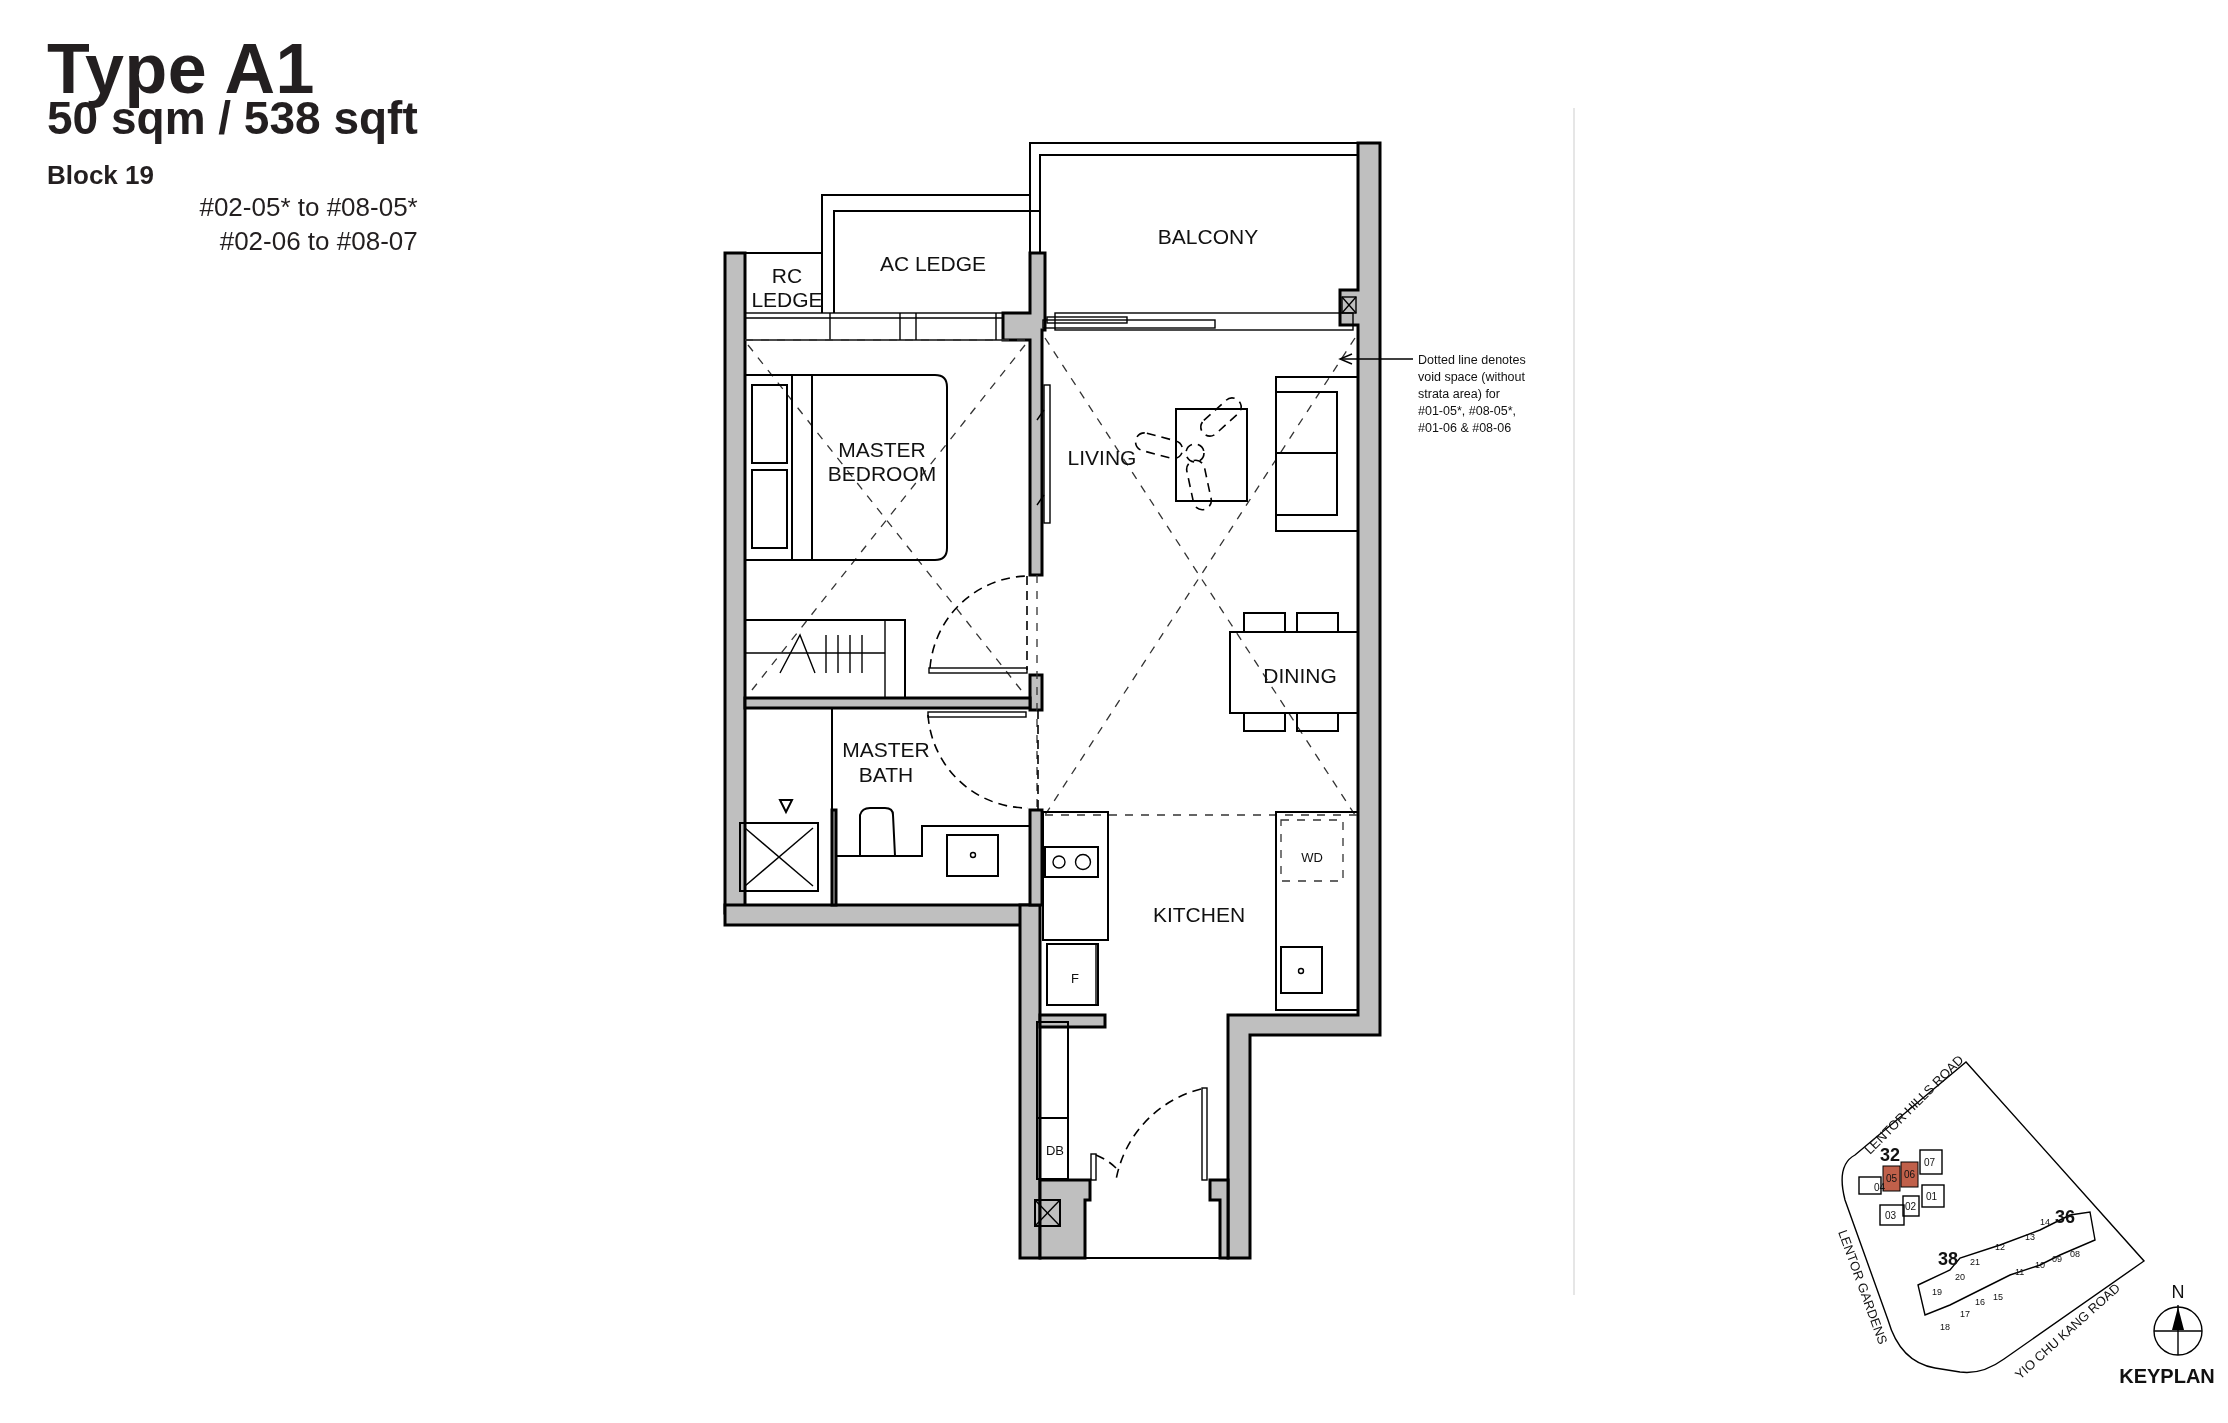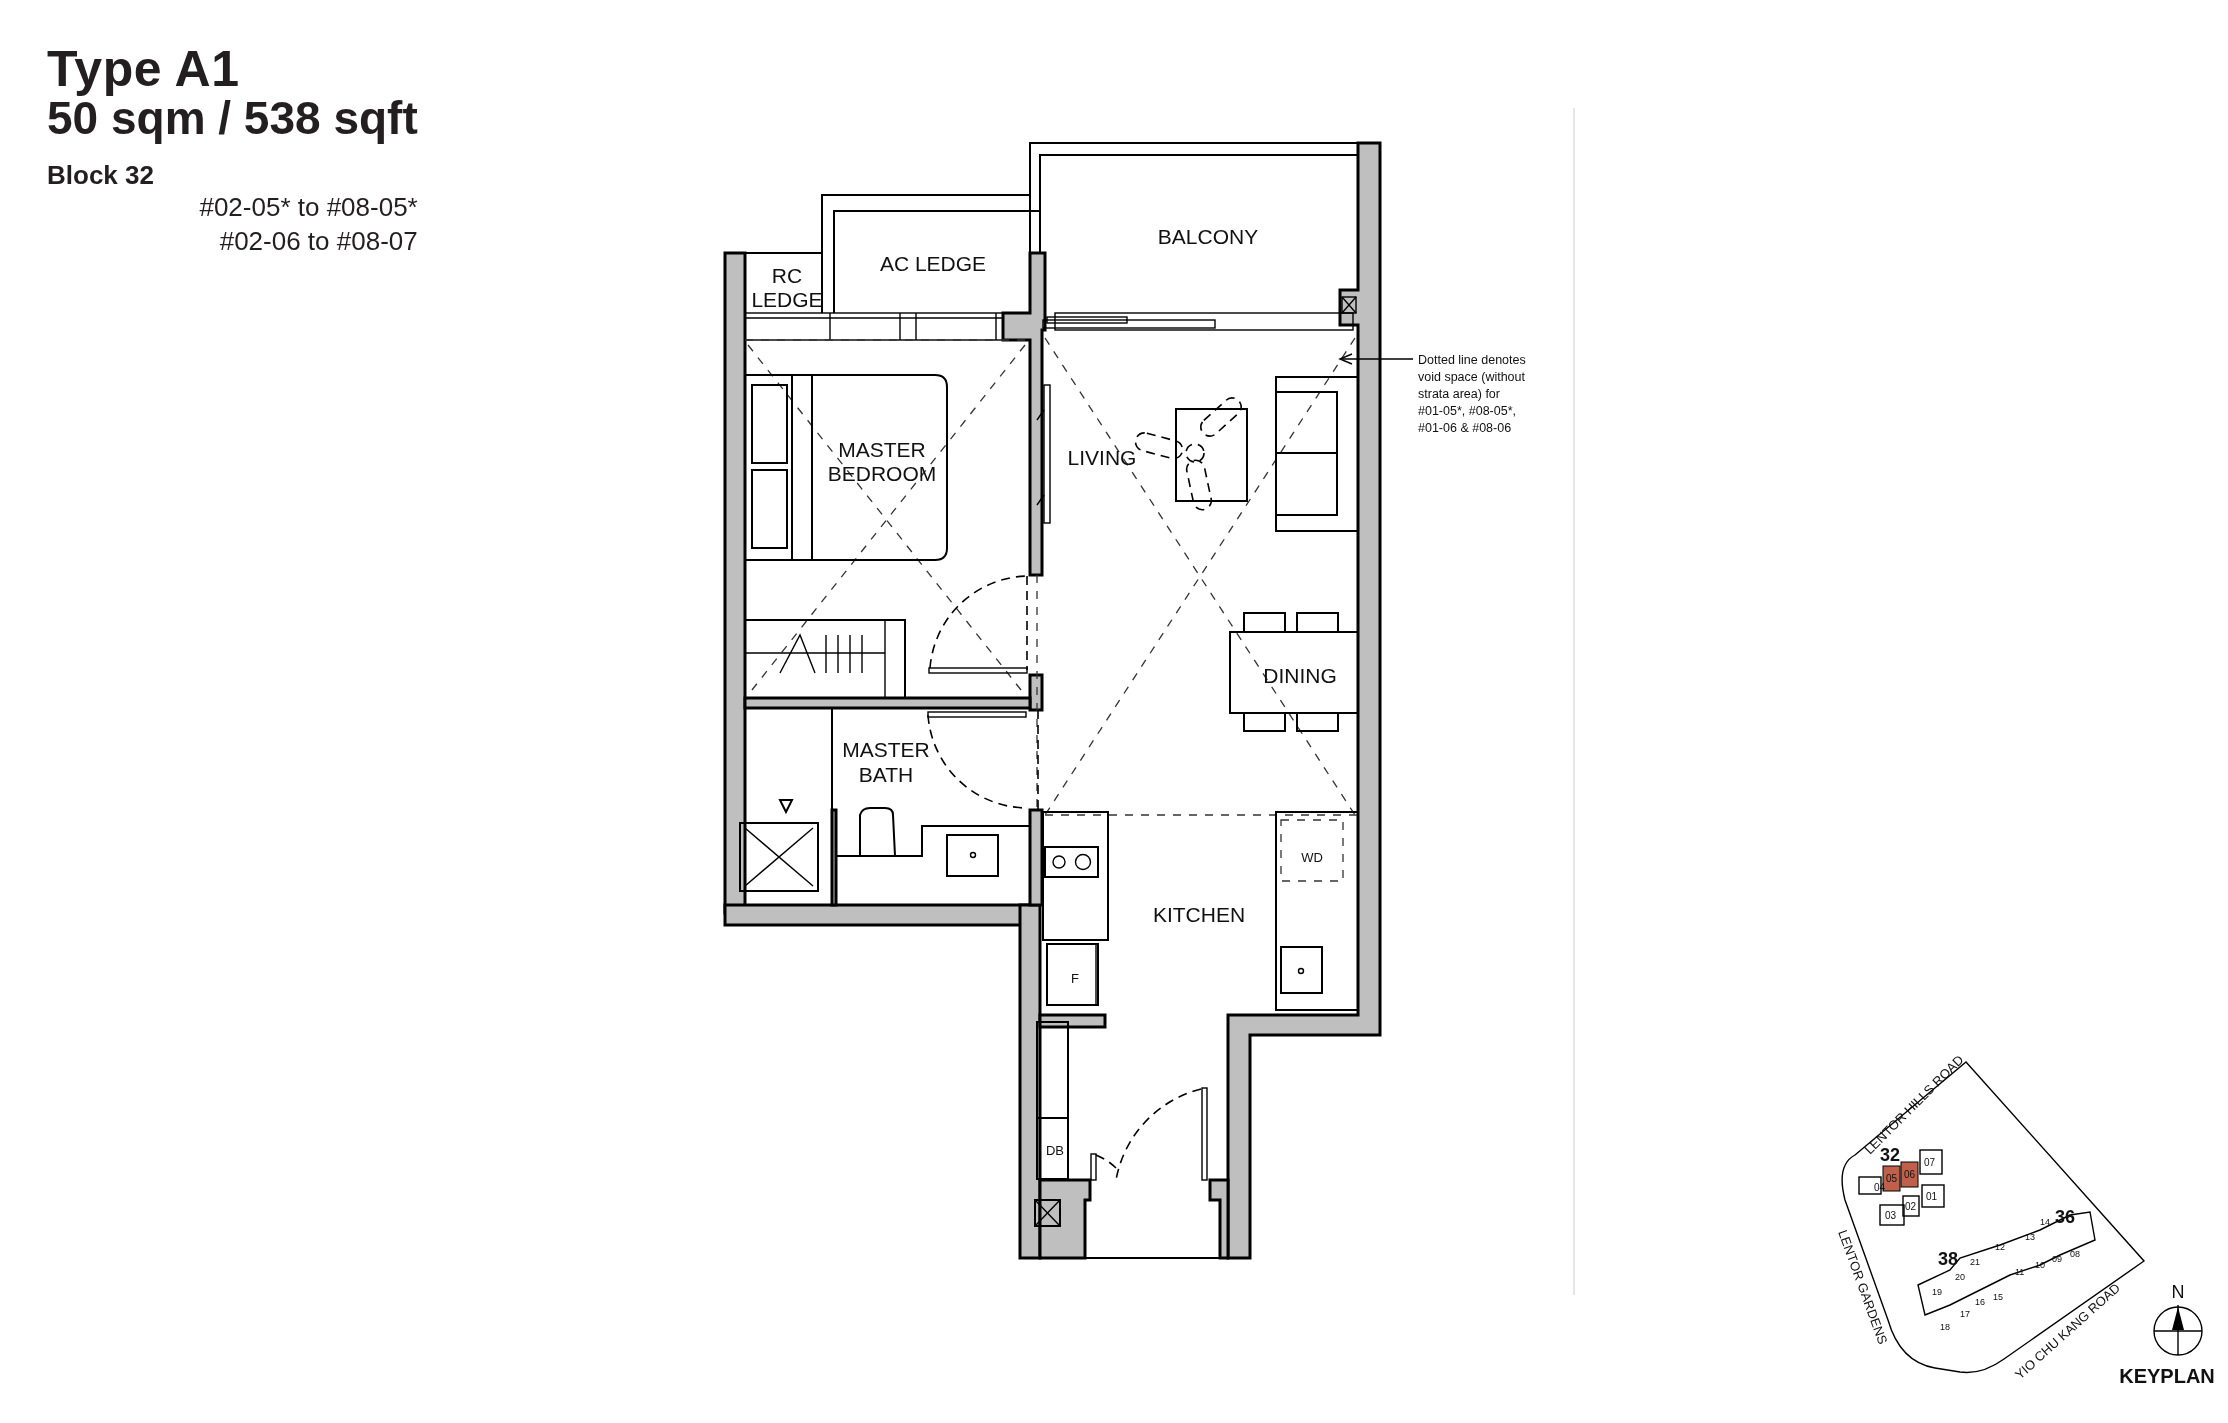--- a/index.html
+++ b/index.html
@@ -1,18 +1,18 @@
 <!DOCTYPE html>
 <html><head>
 <meta charset="utf-8">
 <style>
   html,body{margin:0;padding:0;background:#ffffff;}
   body{width:2228px;height:1423px;position:relative;overflow:hidden;font-family:"Liberation Sans",sans-serif;color:#231f20;}
   .header{position:absolute;left:47px;top:40px;}
-  .title{font-size:50px;font-weight:700;line-height:58px;margin:0;letter-spacing:0.5px;}
+  .title{font-size:70px;font-weight:700;line-height:58px;margin:0;letter-spacing:0.5px;}
   .area{font-size:46px;font-weight:700;line-height:40px;margin:0;}
   .block{font-size:26px;font-weight:700;line-height:30px;margin-top:22px;}
   .units{font-size:26px;line-height:34px;text-align:right;}
   .divider{position:absolute;left:1573px;top:108px;width:2px;height:1187px;background:#e6e6e6;}
   svg{position:absolute;left:0;top:0;}
   .wall{fill:#bfbfbf;stroke:#000;stroke-width:3;}
   .ln{fill:none;stroke:#000;stroke-width:2;}
   .thin{fill:none;stroke:#000;stroke-width:1.4;}
   .dash{fill:none;stroke:#333;stroke-width:1.3;stroke-dasharray:8 8;}
   .door{fill:none;stroke:#000;stroke-width:1.6;stroke-dasharray:9 6;}
@@ -20,21 +20,21 @@
   .sm{font-size:13px;}
   .note{font-family:"Liberation Sans",sans-serif;font-size:12.5px;fill:#111;}
   .kp{font-family:"Liberation Sans",sans-serif;fill:#111;}
 </style>
 </head>
 <body>
 
 <div class="header">
   <div class="title">Type A1</div>
   <div class="area">50 sqm / 538 sqft</div>
-  <div class="block">Block 32</div>
+  <div class="block">Block 19</div>
   <div class="units">#02-05* to #08-05*</div>
   <div class="units">#02-06 to #08-07</div>
 </div>
 
 <div class="divider"></div>
 
 <svg width="2228" height="1423" viewBox="0 0 2228 1423">
 
   <g>
     <polyline class="ln" points="1030,253 1030,143 1360,143"></polyline>

